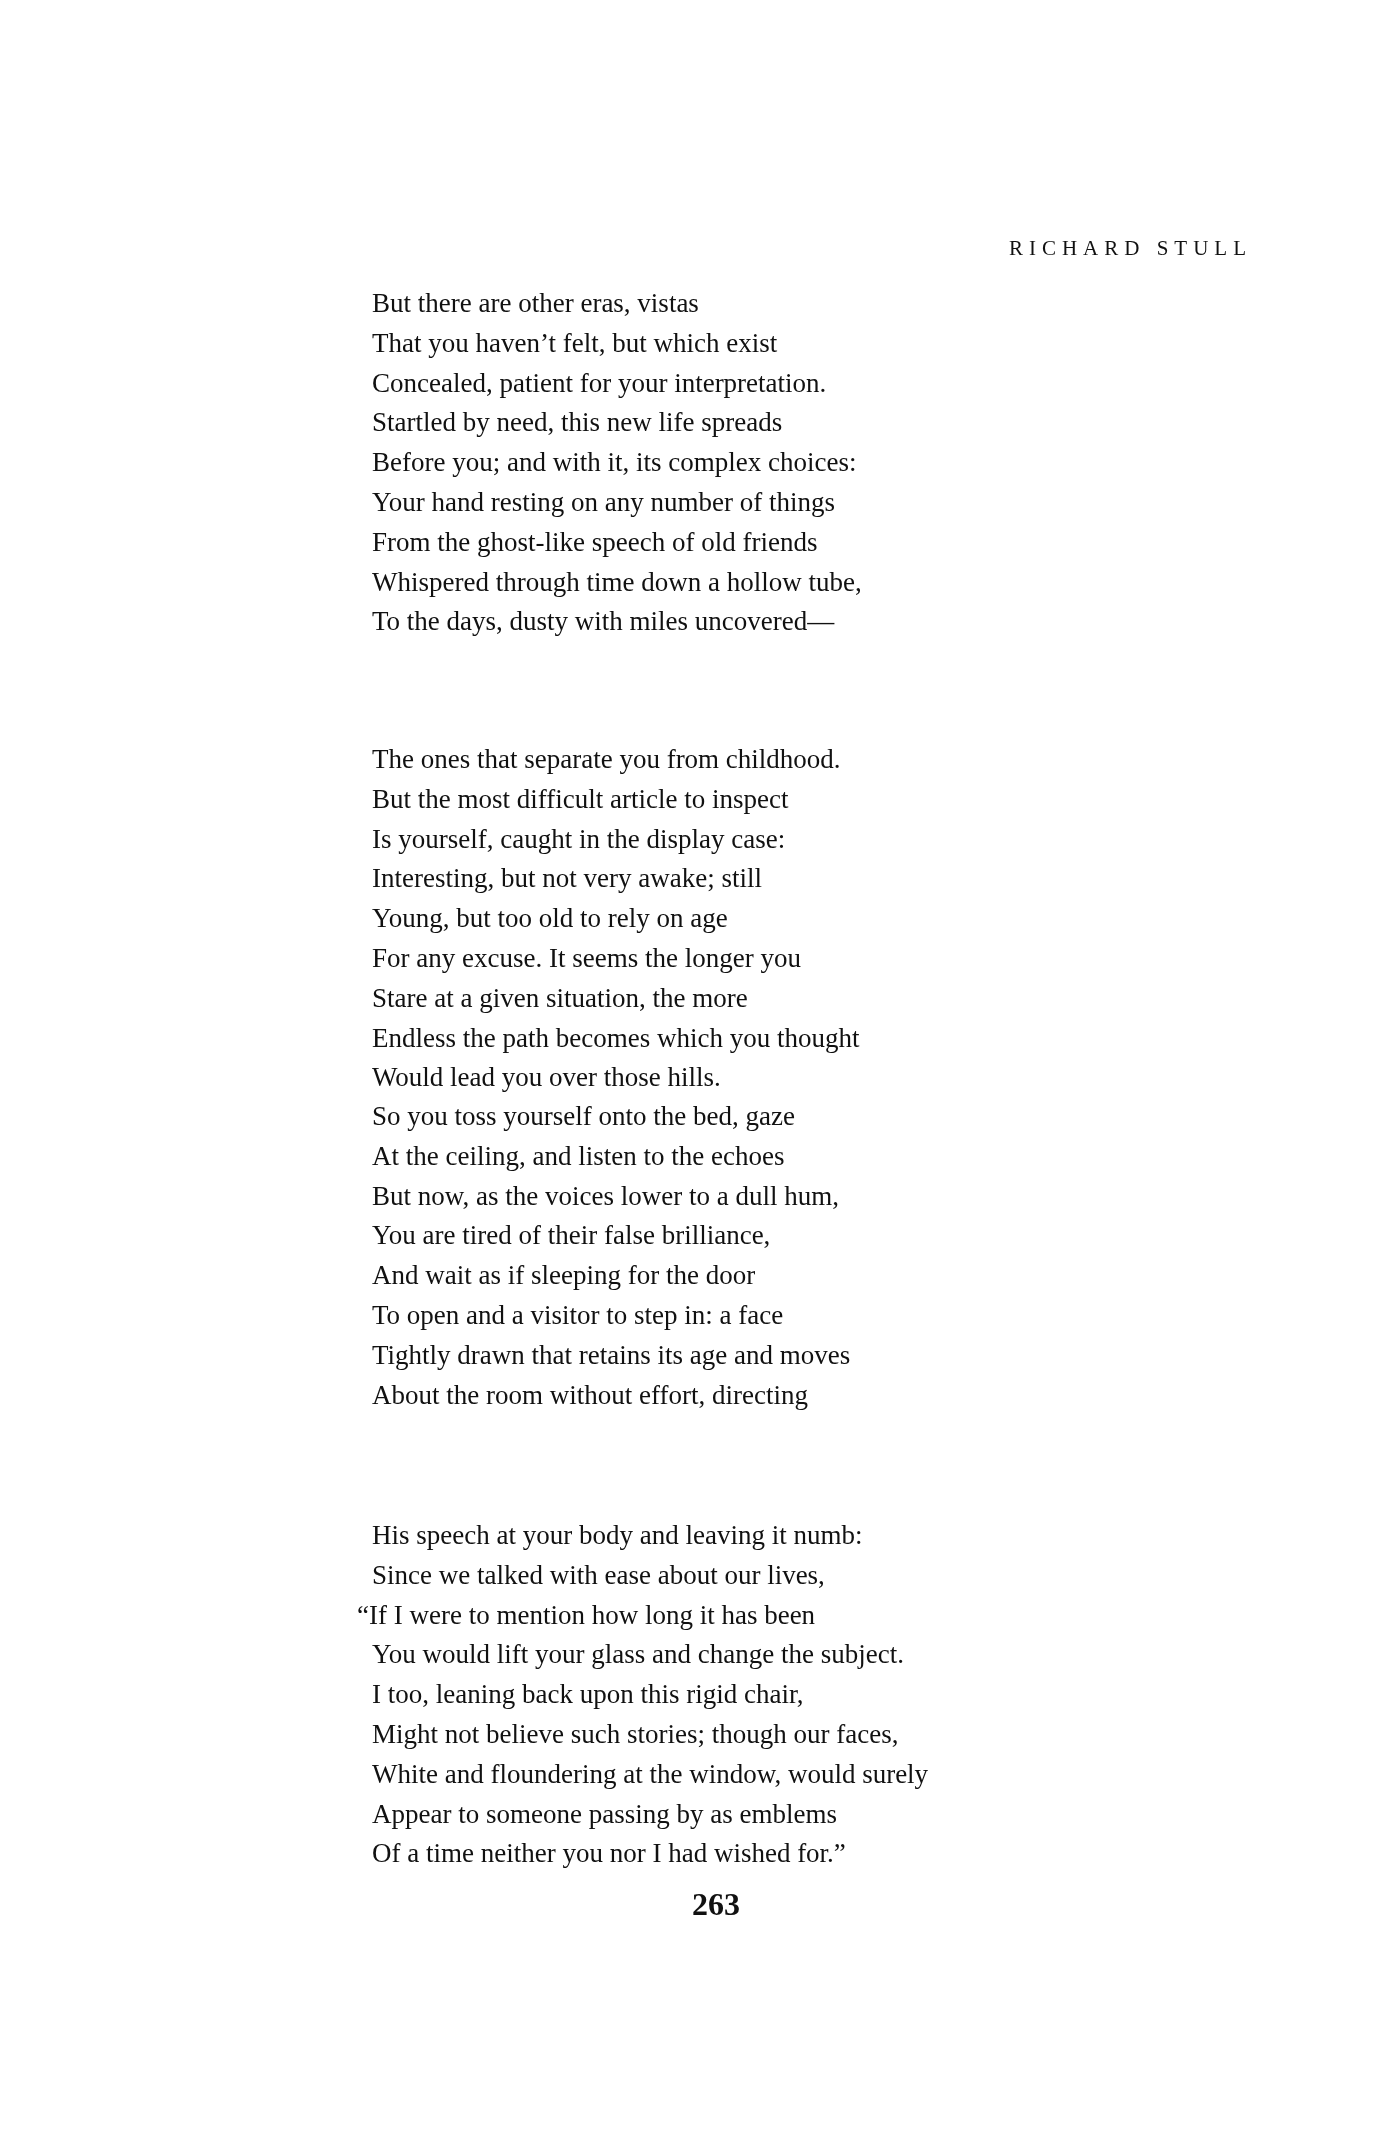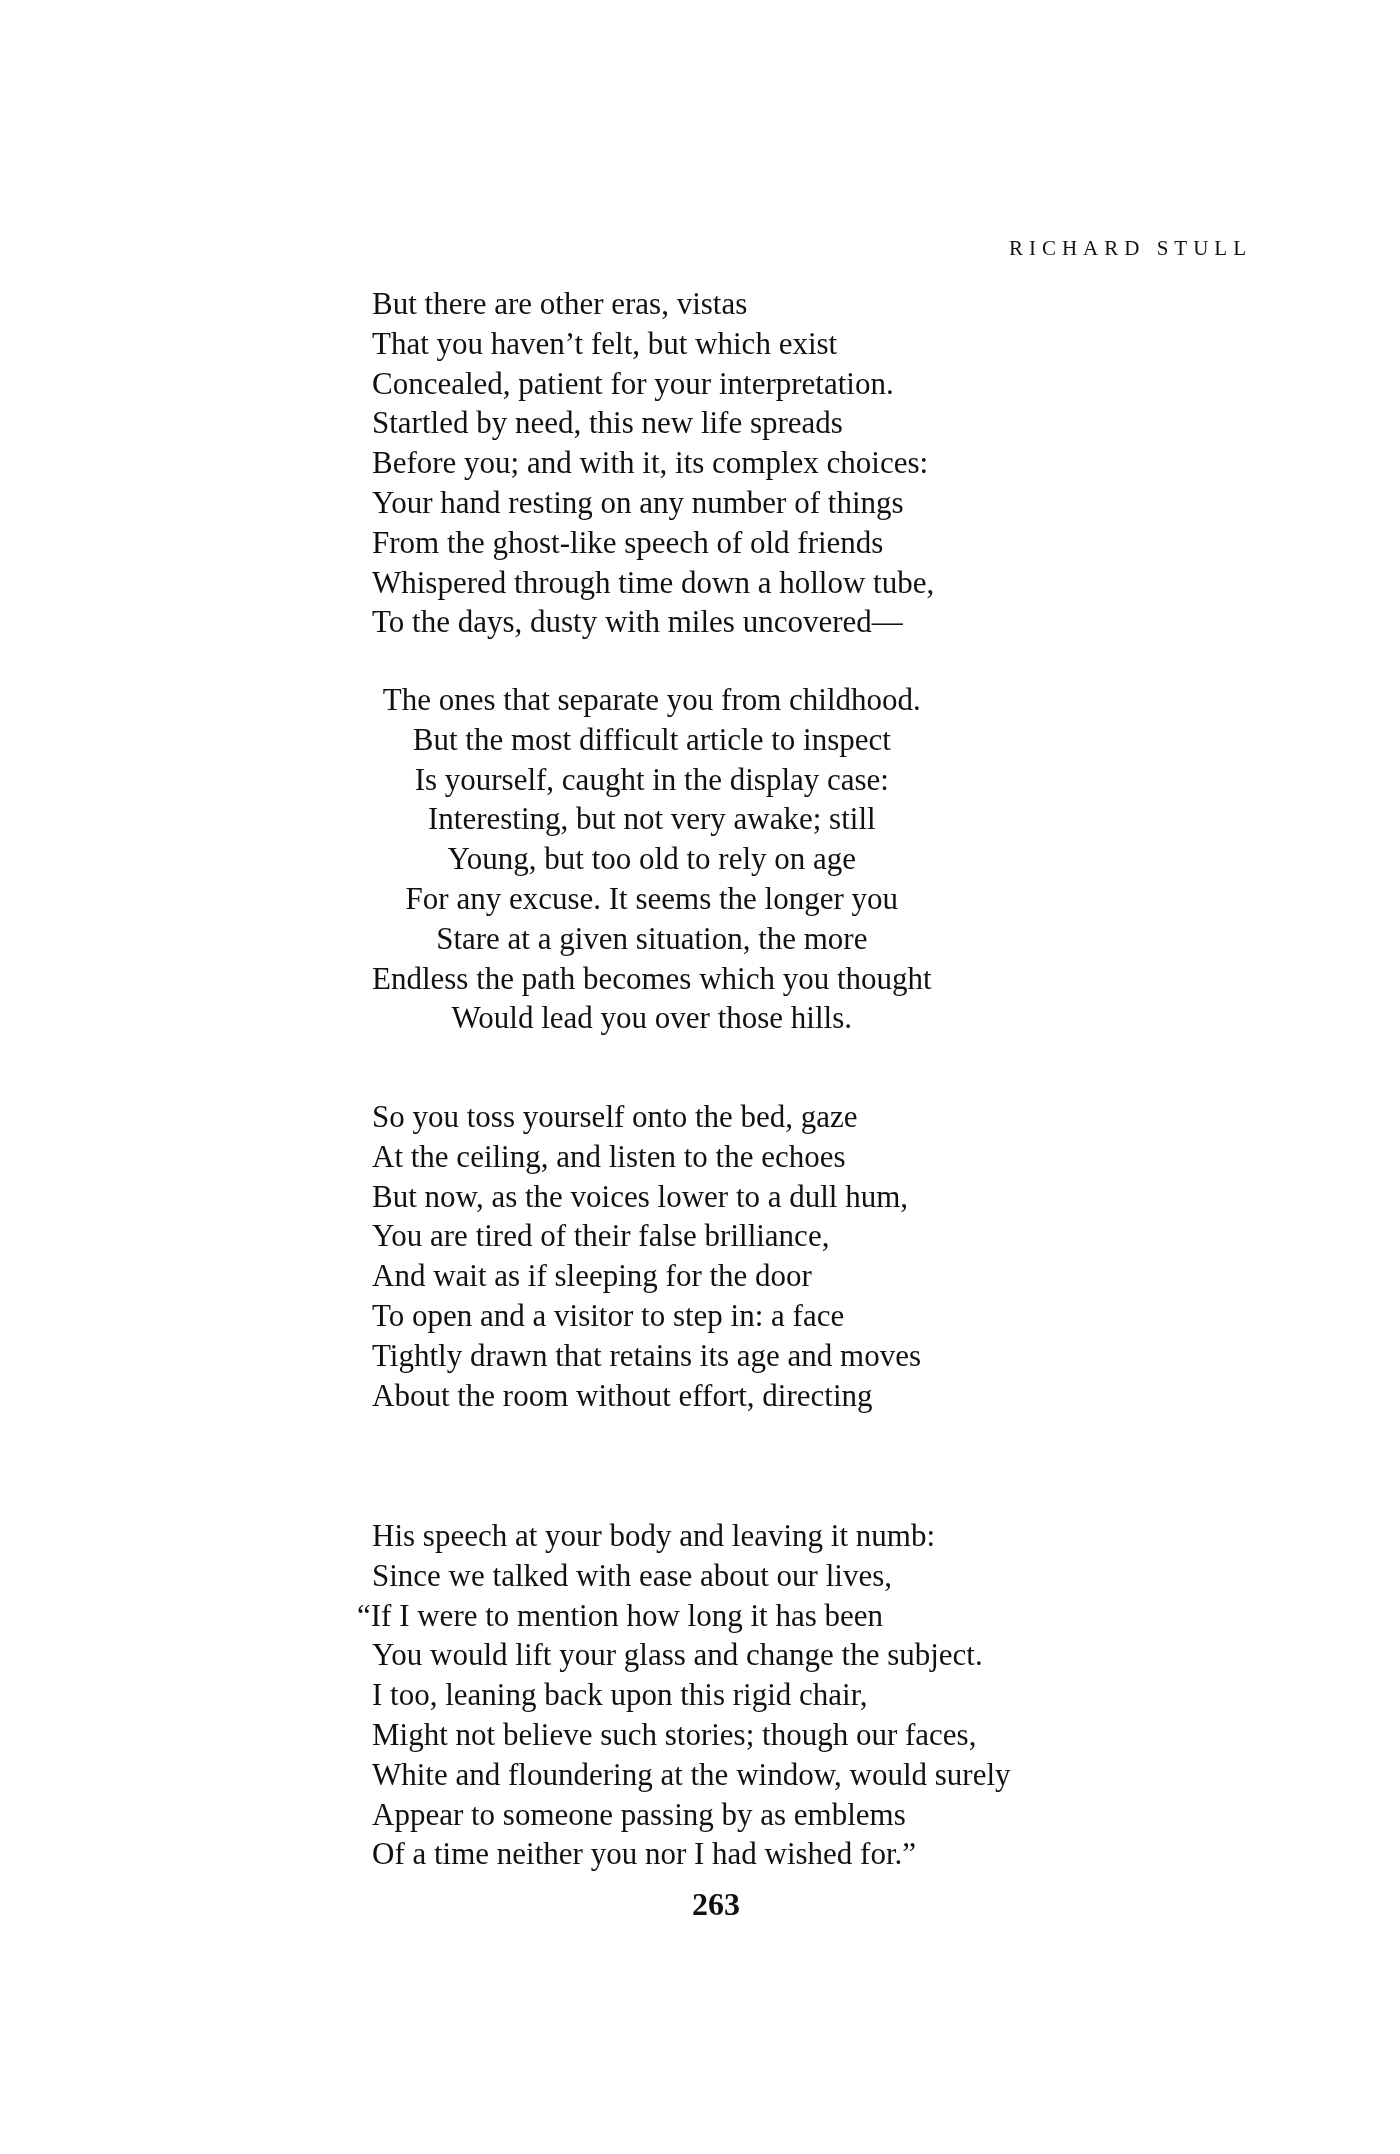--- a/index.html
+++ b/index.html
@@ -1,18 +1,18 @@
 <!DOCTYPE html>
 <html><head>
 <meta charset="utf-8">
 <style>
   html, body { margin:0; padding:0; background:#ffffff; }
   body { width:1400px; height:2154px; position:relative; overflow:hidden; color:#111; }
   .header { position:absolute; top:236px; right:148px; font-family:"Liberation Serif", serif; font-size:21px; letter-spacing:6px; color:#111;margin-left:40px; }
-  .stanza { position:absolute; left:372px; font-family:"Liberation Serif", serif; font-size:31px; line-height:39.8px; color:#111; }
+  .stanza { position:absolute; left:372px; font-family:"Liberation Serif", serif; font-size:27px; line-height:39.8px; color:#111; }
   .line { display:block; white-space:nowrap; }
   .line.outdent { margin-left:-15px; }
   .pagenum { position:absolute; top:1886px; left:692px; font-family:"Liberation Serif", serif; font-size:32px; font-weight:bold; color:#111; }
 </style>
 </head>
 <body>
 
 <div class="header">RICHARD STULL</div>
 
 <div class="stanza" style="top:284px;">
@@ -20,21 +20,21 @@
   <span class="line">That you haven’t felt, but which exist</span>
   <span class="line">Concealed, patient for your interpretation.</span>
   <span class="line">Startled by need, this new life spreads</span>
   <span class="line">Before you; and with it, its complex choices:</span>
   <span class="line">Your hand resting on any number of things</span>
   <span class="line">From the ghost-like speech of old friends</span>
   <span class="line">Whispered through time down a hollow tube,</span>
   <span class="line">To the days, dusty with miles uncovered—</span>
 </div>
 
-<div class="stanza" style="top:680px;text-align:center;">
+<div class="stanza" style="top:740px;">
   <span class="line">The ones that separate you from childhood.</span>
   <span class="line">But the most difficult article to inspect</span>
   <span class="line">Is yourself, caught in the display case:</span>
   <span class="line">Interesting, but not very awake; still</span>
   <span class="line">Young, but too old to rely on age</span>
   <span class="line">For any excuse. It seems the longer you</span>
   <span class="line">Stare at a given situation, the more</span>
   <span class="line">Endless the path becomes which you thought</span>
   <span class="line">Would lead you over those hills.</span>
 </div>

